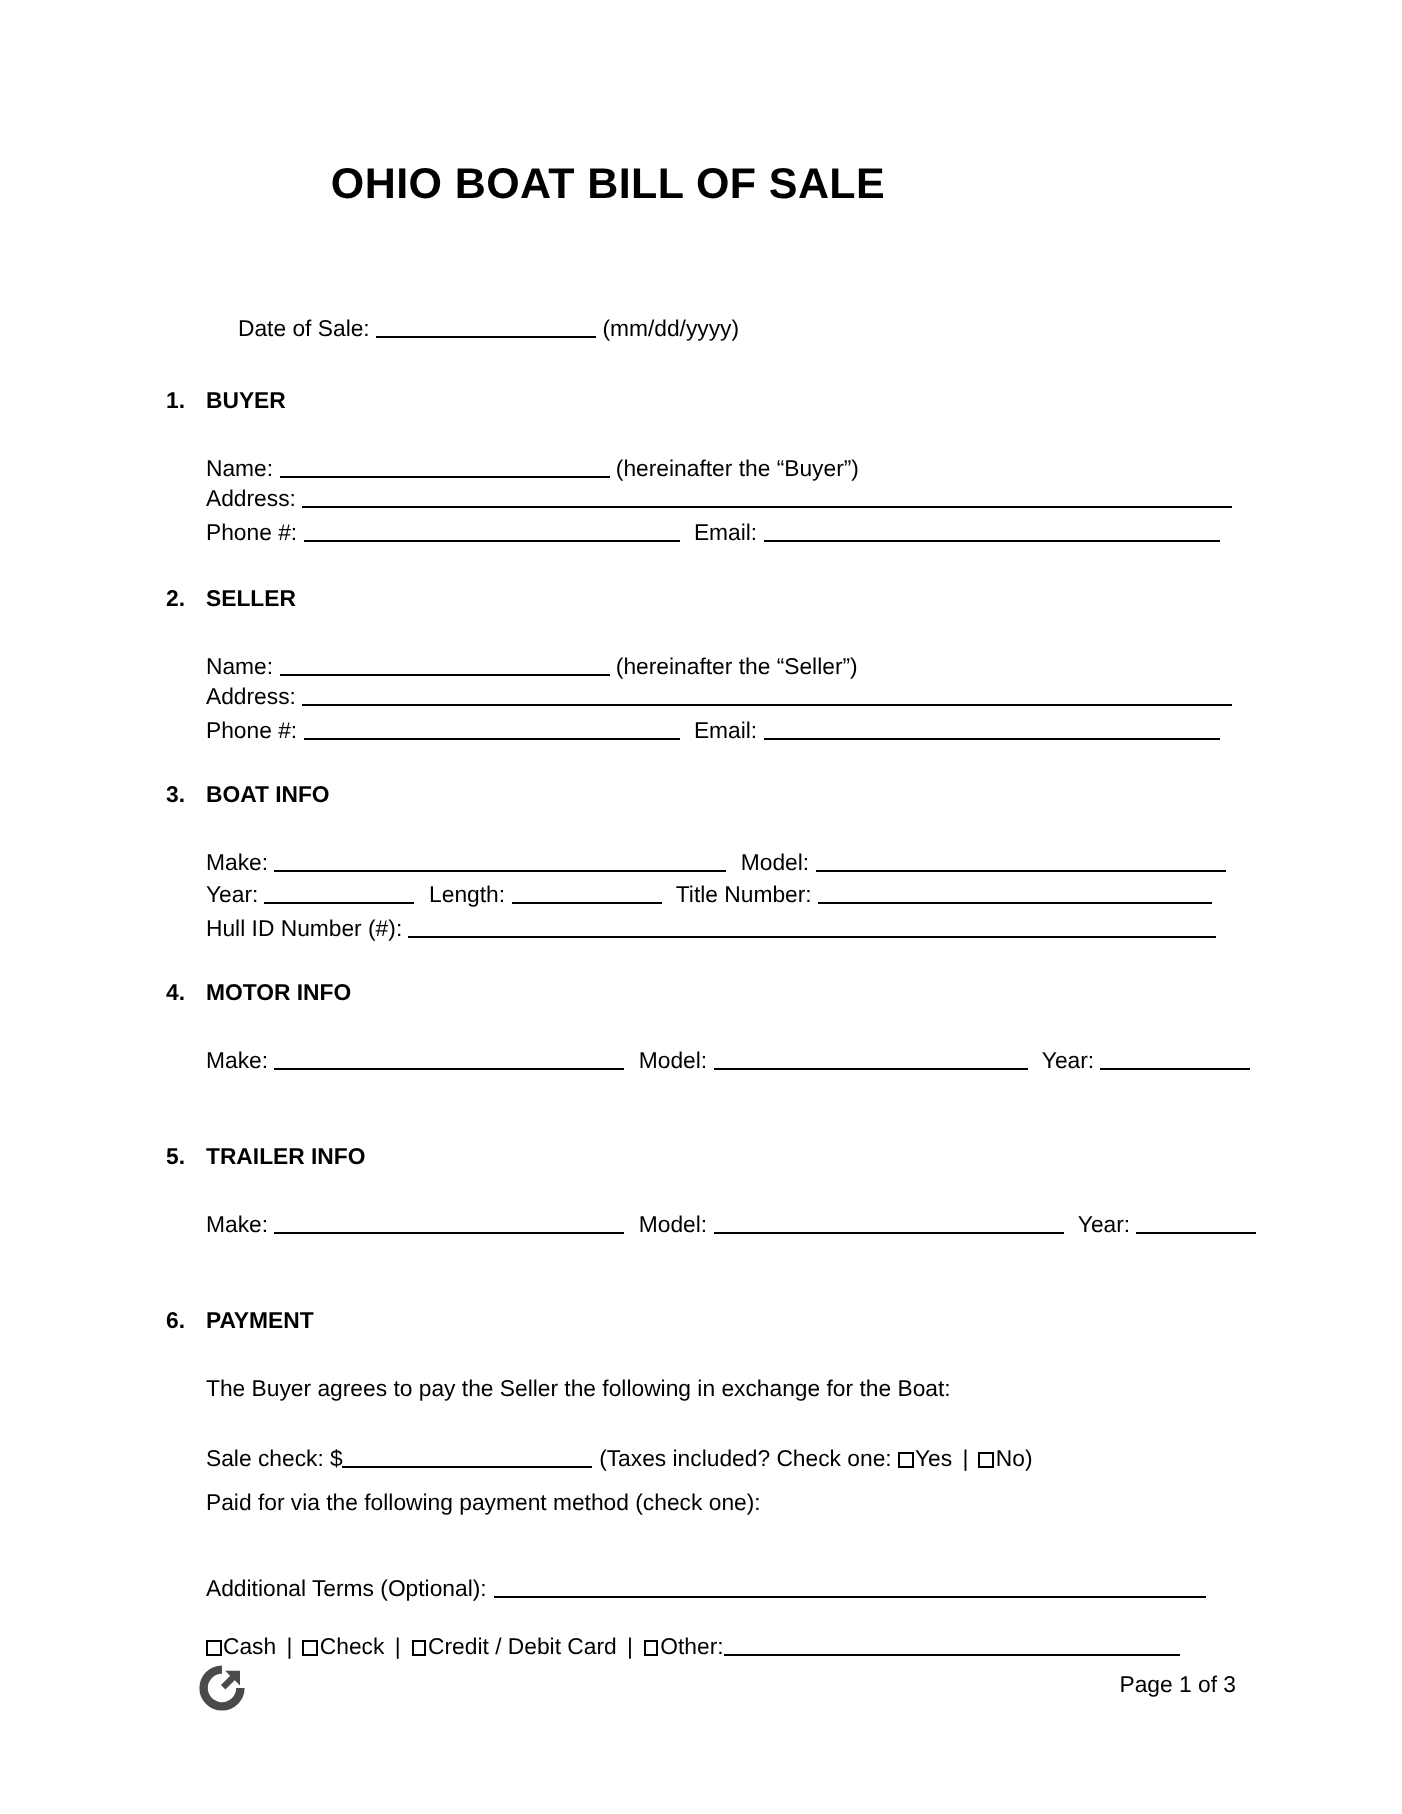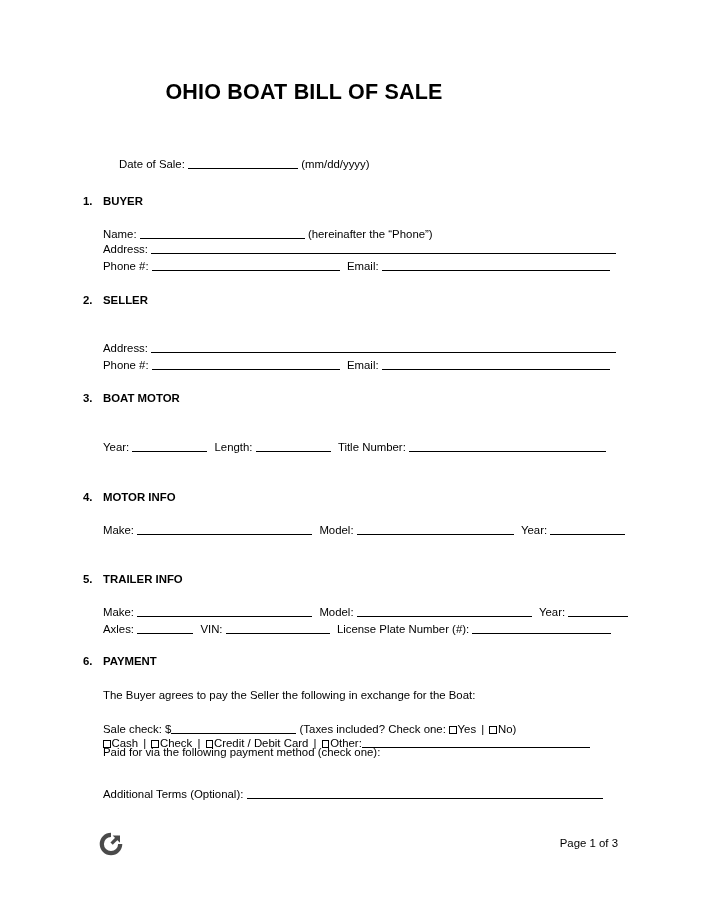--- a/index.html
+++ b/index.html
@@ -119,62 +119,78 @@
     <span class="rule" style="width:110px"></span>
     <span>(mm/dd/yyyy)</span>
   </div>
 
   <div class="sec-num" style="top:195px">1.</div>
   <div class="sec-title" style="top:195px">BUYER</div>
 
   <div class="fld" style="top:228px">
     <span>Name:</span>
     <span class="rule" style="width:165px"></span>
-    <span>(hereinafter the “Phone”)</span>
+    <span>(hereinafter the “Buyer”)</span>
   </div>
   <div class="fld" style="top:243px">
     <span>Address:</span>
     <span class="rule" style="width:465px"></span>
   </div>
   <div class="fld" style="top:260px">
     <span>Phone #:</span>
     <span class="rule" style="width:188px"></span>
     <span class="sep"></span>
     <span>Email:</span>
     <span class="rule" style="width:228px"></span>
   </div>
 
   <div class="sec-num" style="top:294px">2.</div>
   <div class="sec-title" style="top:294px">SELLER</div>
 
+  <div class="fld" style="top:327px">
+    <span>Name:</span>
+    <span class="rule" style="width:165px"></span>
+    <span>(hereinafter the “Seller”)</span>
+  </div>
   <div class="fld" style="top:342px">
     <span>Address:</span>
     <span class="rule" style="width:465px"></span>
   </div>
   <div class="fld" style="top:359px">
     <span>Phone #:</span>
     <span class="rule" style="width:188px"></span>
     <span class="sep"></span>
     <span>Email:</span>
     <span class="rule" style="width:228px"></span>
   </div>
 
   <div class="sec-num" style="top:392px">3.</div>
-  <div class="sec-title" style="top:392px">BOAT MOTOR</div>
-
+  <div class="sec-title" style="top:392px">BOAT INFO</div>
+
+  <div class="fld" style="top:425px">
+    <span>Make:</span>
+    <span class="rule" style="width:226px"></span>
+    <span class="sep"></span>
+    <span>Model:</span>
+    <span class="rule" style="width:205px"></span>
+  </div>
   <div class="fld" style="top:441px">
     <span>Year:</span>
     <span class="rule" style="width:75px"></span>
     <span class="sep"></span>
     <span>Length:</span>
     <span class="rule" style="width:75px"></span>
     <span class="sep"></span>
     <span>Title Number:</span>
     <span class="rule" style="width:197px"></span>
   </div>
+  <div class="fld" style="top:458px">
+    <span>Hull ID Number (#):</span>
+    <span class="rule" style="width:404px"></span>
+  </div>
 
   <div class="sec-num" style="top:491px">4.</div>
   <div class="sec-title" style="top:491px">MOTOR INFO</div>
 
   <div class="fld" style="top:524px">
     <span>Make:</span>
     <span class="rule" style="width:175px"></span>
     <span class="sep"></span>
     <span>Model:</span>
     <span class="rule" style="width:157px"></span>
@@ -188,48 +204,38 @@
 
   <div class="fld" style="top:606px">
     <span>Make:</span>
     <span class="rule" style="width:175px"></span>
     <span class="sep"></span>
     <span>Model:</span>
     <span class="rule" style="width:175px"></span>
     <span class="sep"></span>
     <span>Year:</span>
     <span class="rule" style="width:60px"></span>
-  </div>
-  <div class="fld" style="top:623px">
-    <span>Axles:</span>
-    <span class="rule" style="width:56px"></span>
-    <span class="sep"></span>
-    <span>VIN:</span>
-    <span class="rule" style="width:104px"></span>
-    <span class="sep"></span>
-    <span>License Plate Number (#):</span>
-    <span class="rule" style="width:139px"></span>
   </div>
 
   <div class="sec-num" style="top:655px">6.</div>
   <div class="sec-title" style="top:655px">PAYMENT</div>
 
   <div class="fld" style="top:689px">The Buyer agrees to pay the Seller the following in exchange for the Boat:</div>
 
   <div class="fld" style="top:723px">
     <span>Sale check: $</span><span class="rule" style="width:125px"></span>
     <span>(Taxes included? Check one:</span>
     <span class="cb"></span><span>Yes</span>
     <span class="sep">|</span>
     <span class="cb"></span><span>No</span><span>)</span>
   </div>
 
   <div class="fld" style="top:746px">Paid for via the following payment method (check one):</div>
 
-  <div class="fld" style="top:737px">
+  <div class="fld" style="top:817px">
     <span class="cb"></span><span>Cash</span>
     <span class="sep">|</span>
     <span class="cb"></span><span>Check</span>
     <span class="sep">|</span>
     <span class="cb"></span><span>Credit / Debit Card</span>
     <span class="sep">|</span>
     <span class="cb"></span><span>Other:</span><span class="rule" style="width:228px"></span>
   </div>
 
   <div class="fld" style="top:788px">

